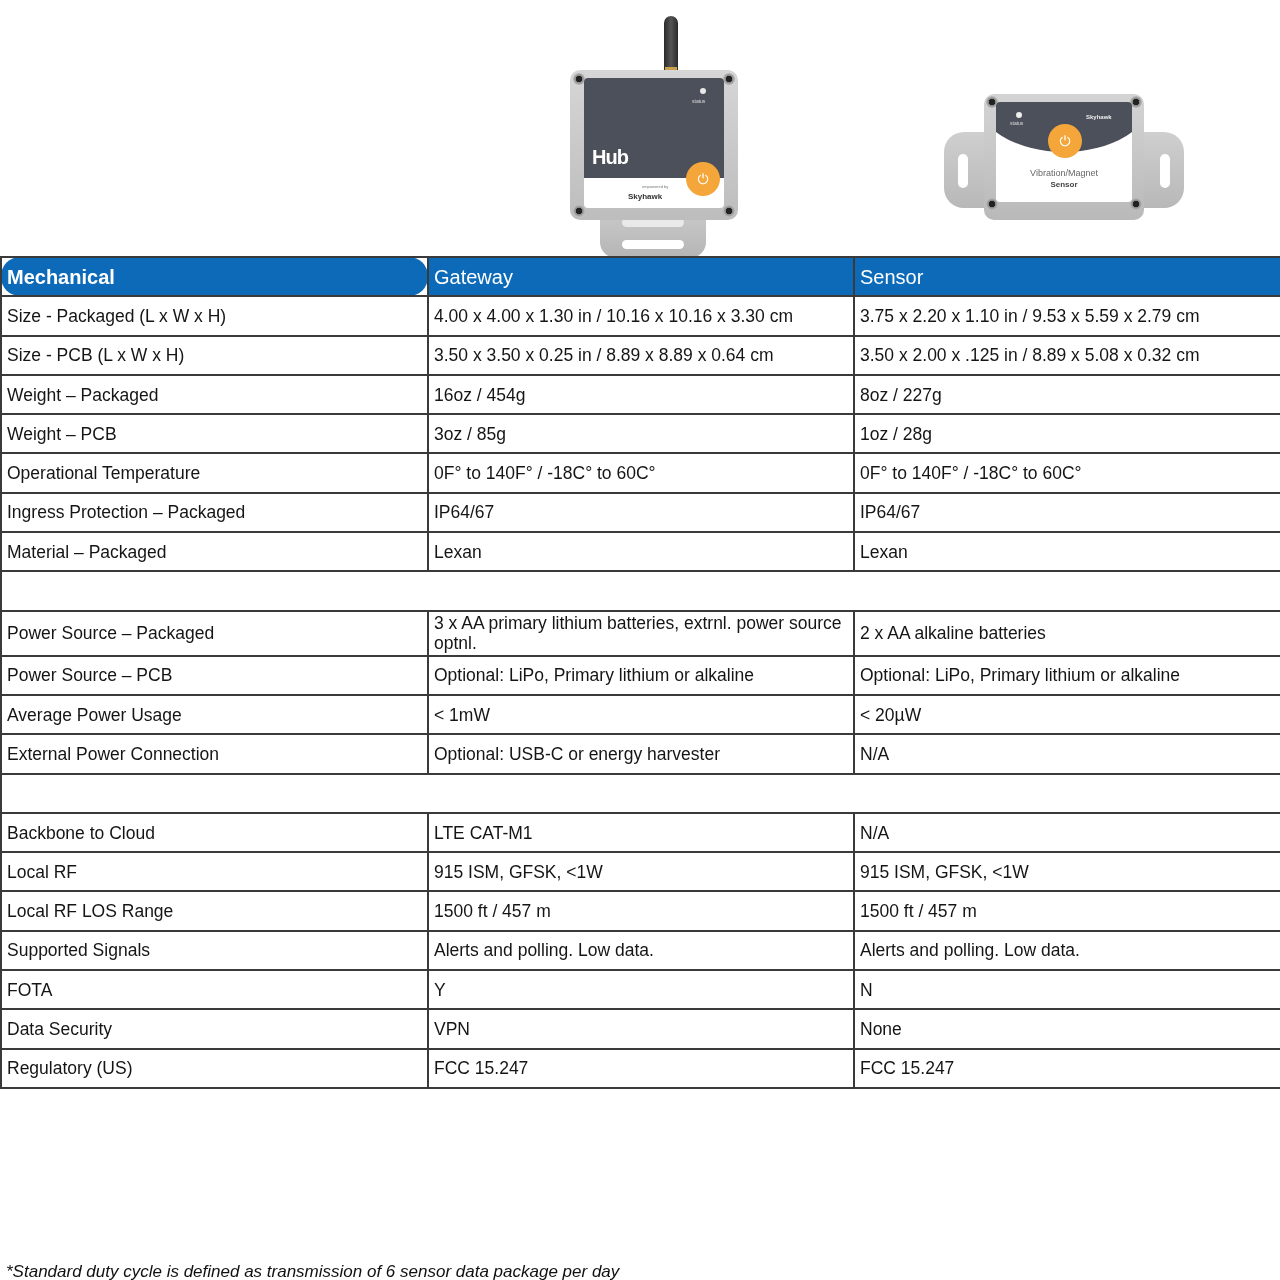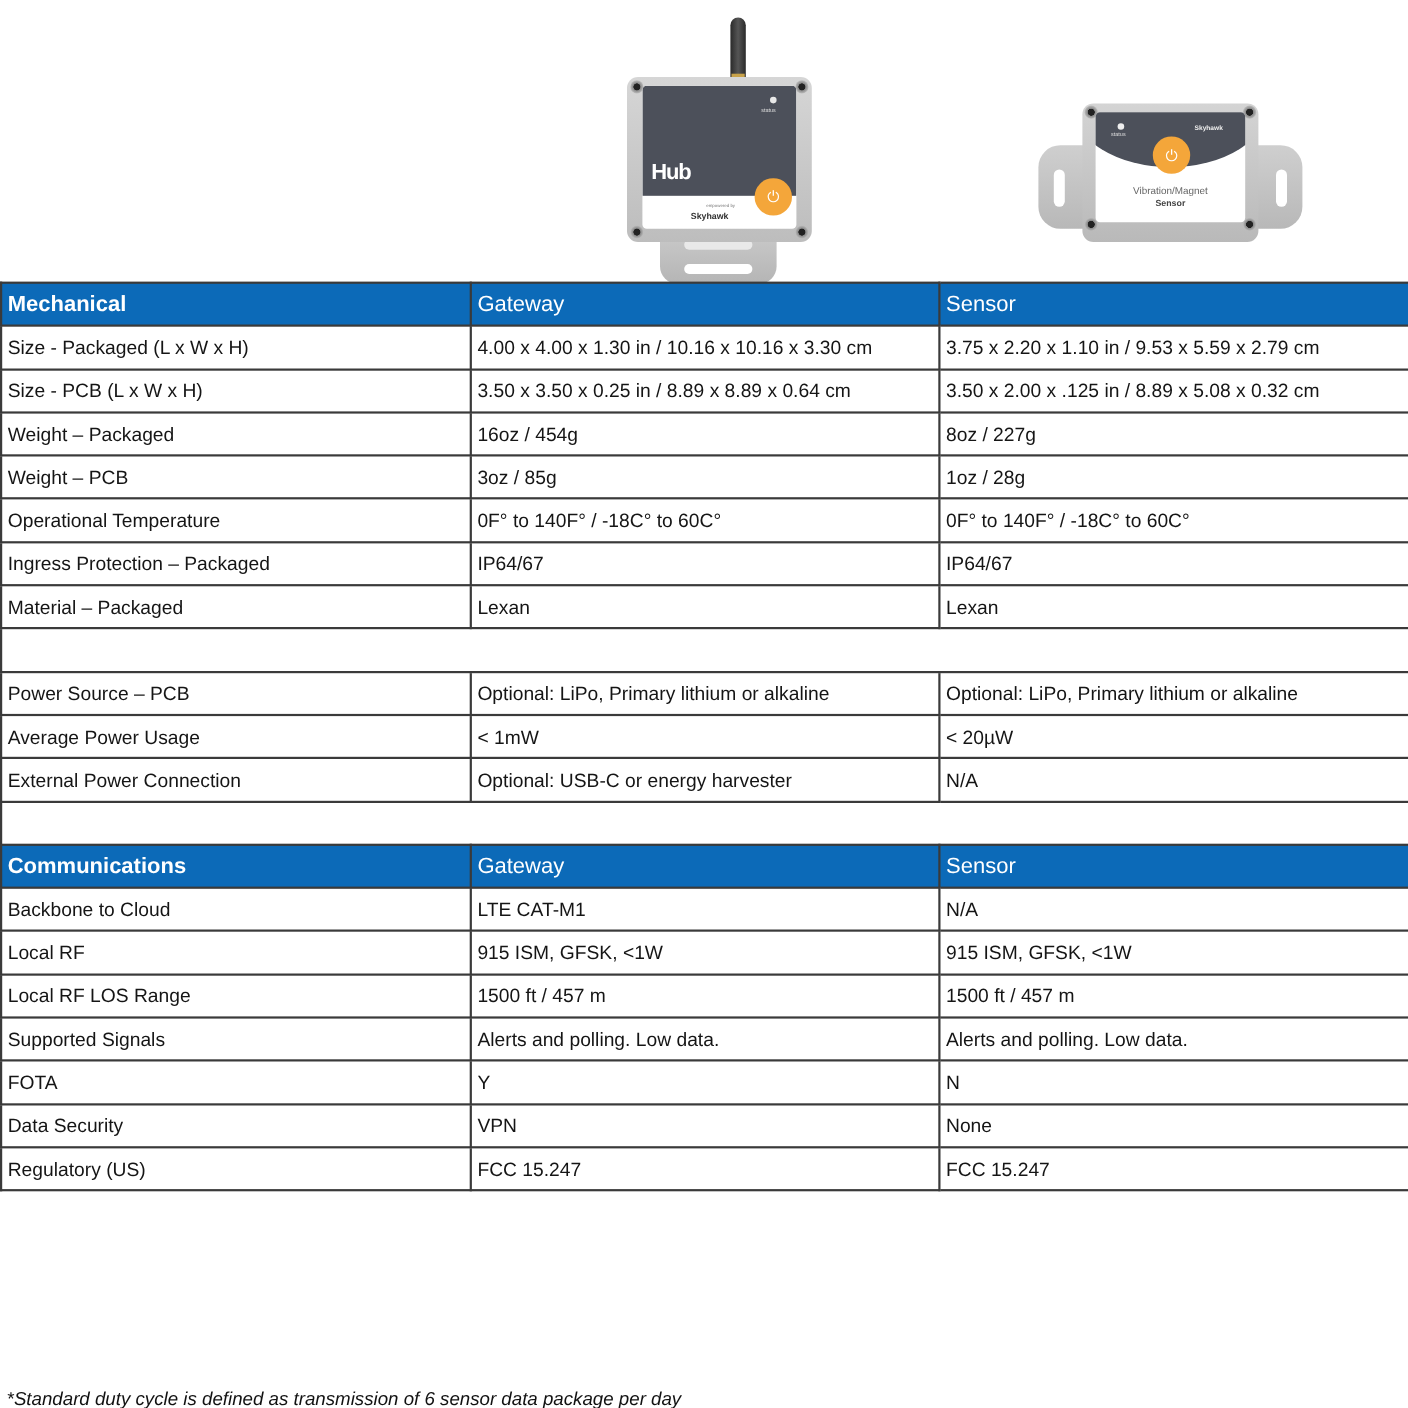--- a/index.html
+++ b/index.html
@@ -42,21 +42,21 @@
   .sensor .line2 { position: absolute; left: 0; width: 136px; top: 78px; text-align: center; font-size: 8px; font-weight: bold; color: #444; }
   .sensor .screw { position: absolute; width: 12px; height: 12px; border-radius: 50%; background: radial-gradient(#222 35%, #888 40%, #bbb 70%); }
 
   
   table.spec { position: absolute; left: 0; top: 256px; width: 1280px; border-collapse: collapse; table-layout: fixed; }
   table.spec col.c1 { width: 427px; }
   table.spec col.c2 { width: 426px; }
   table.spec col.c3 { width: 427px; }
   table.spec td { border: 2px solid #3a3a3a; height: 39.3px; padding: 0 5px; font-size: 17.5px; line-height: 20px; vertical-align: middle; color: #151515; }
   table.spec tr.hdr td { background: #0c6ab8; color: #ffffff; font-size: 20px; }
-  table.spec tr.hdr td.sec { font-weight: bold; }
+  table.spec tr.hdr td.sec { font-weight: bold; border-radius: 19px; }
   table.spec tr.spacer td { background: #fff; }
   table.spec tr.tall td { height: 45px; }
 
   .footnote { position: absolute; left: 6px; top: 1262px; font-size: 17px; font-style: italic; color: #111; white-space: nowrap; }
 </style>
 </head>
 <body>
 
 <div class="hero">
 
@@ -153,45 +153,45 @@
     <tr>
         <td>Material – Packaged</td>
         <td>Lexan</td>
         <td>Lexan</td>
       </tr>
 
     <tr class="spacer">
         <td colspan="3"></td>
       </tr>
 
+    <tr class="tall">
+        <td>Power Source – Packaged</td>
+        <td>3 x AA primary lithium batteries, extrnl. power source optnl.</td>
+        <td>2 x AA alkaline batteries</td>
+      </tr>
     <tr>
         <td>Power Source – PCB</td>
         <td>Optional: LiPo, Primary lithium or alkaline</td>
         <td>Optional: LiPo, Primary lithium or alkaline</td>
       </tr>
     <tr>
         <td>Average Power Usage</td>
         <td>&lt; 1mW</td>
         <td>&lt; 20µW</td>
       </tr>
     <tr>
         <td>External Power Connection</td>
         <td>Optional: USB-C or energy harvester</td>
         <td>N/A</td>
       </tr>
 
     <tr class="spacer">
         <td colspan="3"></td>
       </tr>
 
-    <tr class="hdr">
-      <td class="sec">Communications</td>
-      <td>Gateway</td>
-      <td>Sensor</td>
-    </tr>
     <tr>
         <td>Backbone to Cloud</td>
         <td>LTE CAT-M1</td>
         <td>N/A</td>
       </tr>
     <tr>
         <td>Local RF</td>
         <td>915 ISM, GFSK, &lt;1W</td>
         <td>915 ISM, GFSK, &lt;1W</td>
       </tr>

